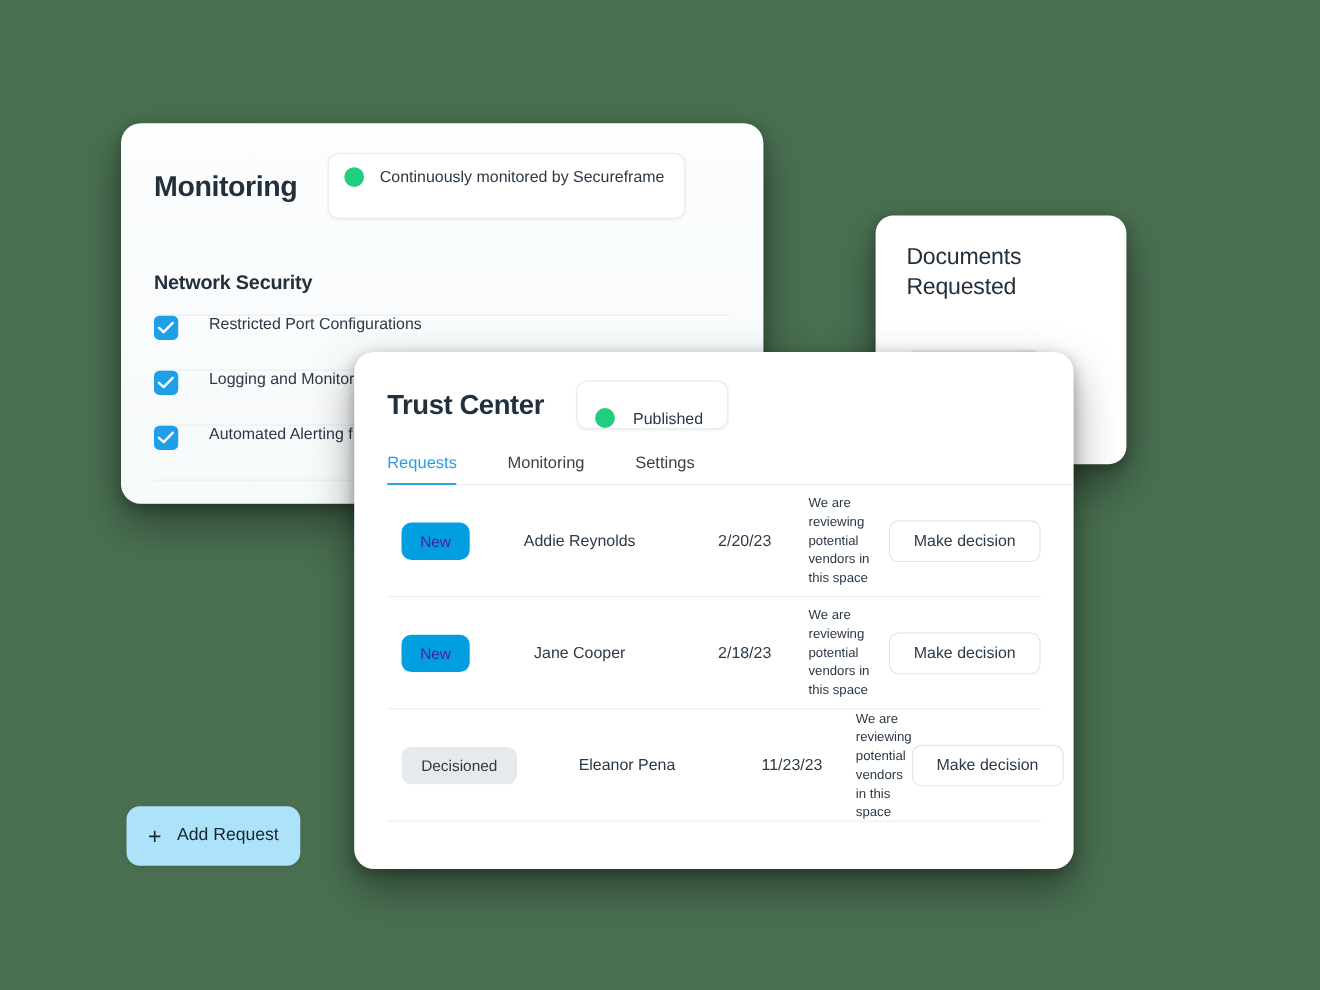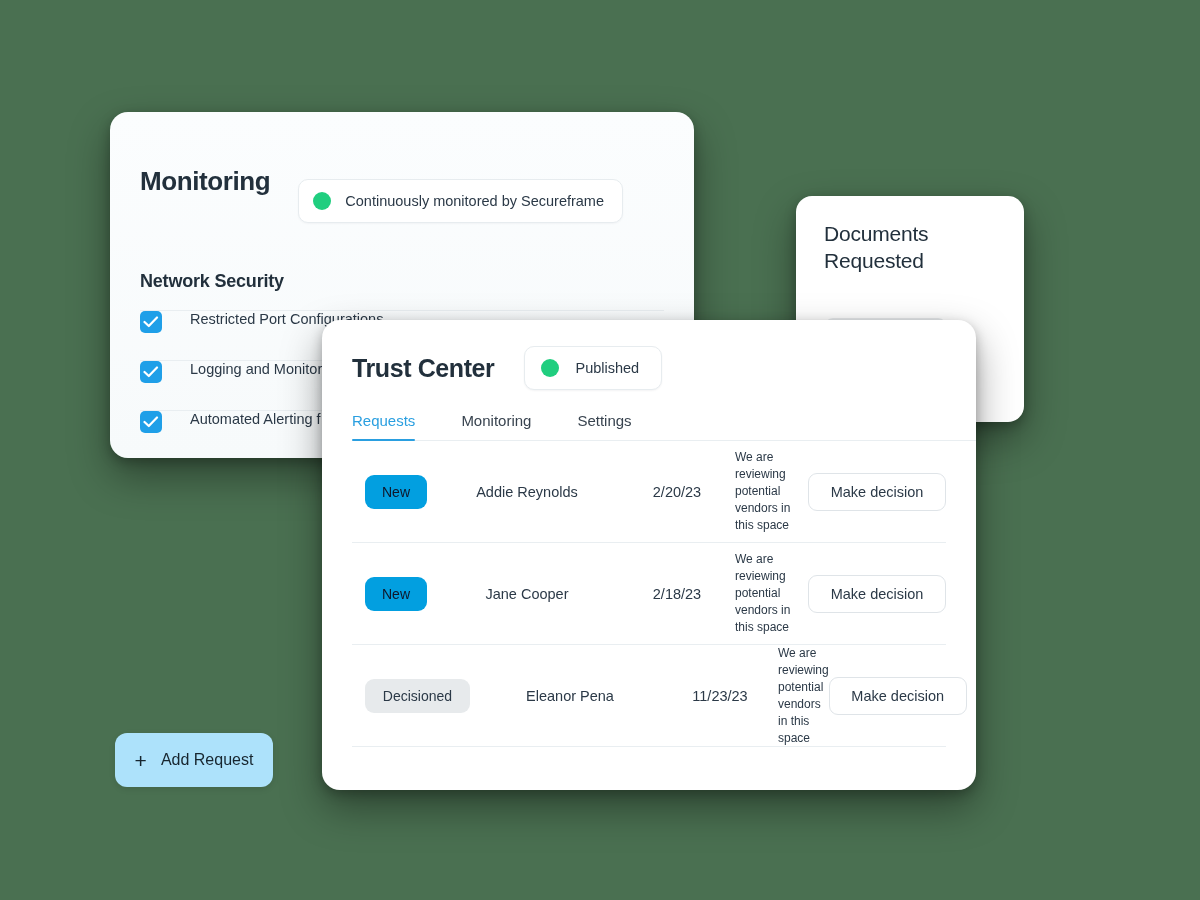--- a/index.html
+++ b/index.html
@@ -53,23 +53,22 @@
     white-space: nowrap;
   }
   .pill {
     display: flex;
     align-items: center;
     gap: 14px;
     background: #ffffff;
     border: 1px solid #e7ecef;
     border-radius: 10px;
     height: 42px;
-    padding: 0 18px 0 14px;
+    padding: 0 18px 16px 14px;
     box-shadow: 0 1px 2px rgba(16,24,40,0.04);
-    margin-top: 40px;
   }
   .dot-green {
     width: 18px;
     height: 18px;
     border-radius: 50%;
     background: #20ce7f;
     flex: none;
   }
   .pill-label {
     font-size: 14.5px;
@@ -154,21 +153,21 @@
   }
   .tc-title {
     font-size: 25px;
     font-weight: bold;
     color: #22303c;
     letter-spacing: -0.4px;
     white-space: nowrap;
   }
   .tc-pill {
     display: flex;
-    align-items: center;
+    align-items: flex-end;
     gap: 16px;
     background: #ffffff;
     border: 1px solid #e7ecef;
     border-radius: 10px;
     height: 42px;
     padding: 0 22px 0 16px;
     box-shadow: 0 1px 2px rgba(16,24,40,0.05);
   }
   .tabs {
     display: flex;
@@ -206,21 +205,21 @@
     width: 62px;
     height: 34px;
     border-radius: 9px;
     display: flex;
     align-items: center;
     justify-content: center;
     font-size: 14px;
     flex: none;
     margin-left: 13px;
   }
-  .badge-new { background: #029fe0; color: #0f172a; }
+  .badge-new { background: #029fe0; color: #4c1d95; }
   .badge-decisioned {
     background: #e7eaec;
     color: #2b3947;
     width: 105px;
   }
   .cell-name {
     width: 200px;
     text-align: center;
     font-size: 14.5px;
     color: #2b3947;

